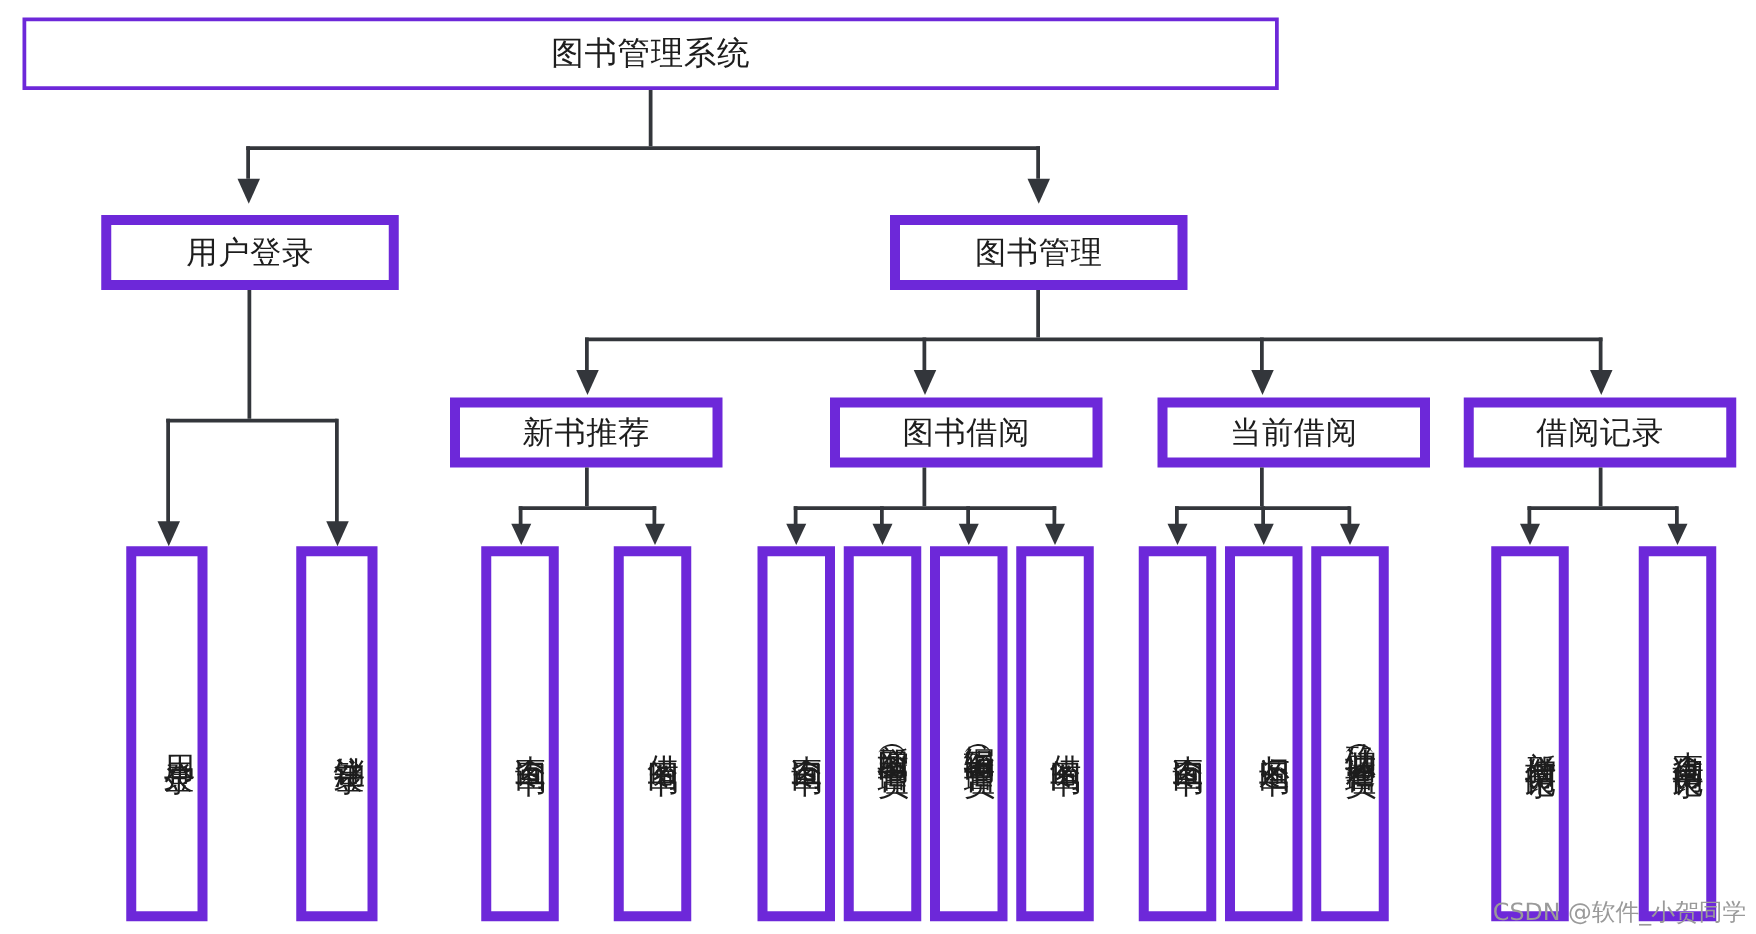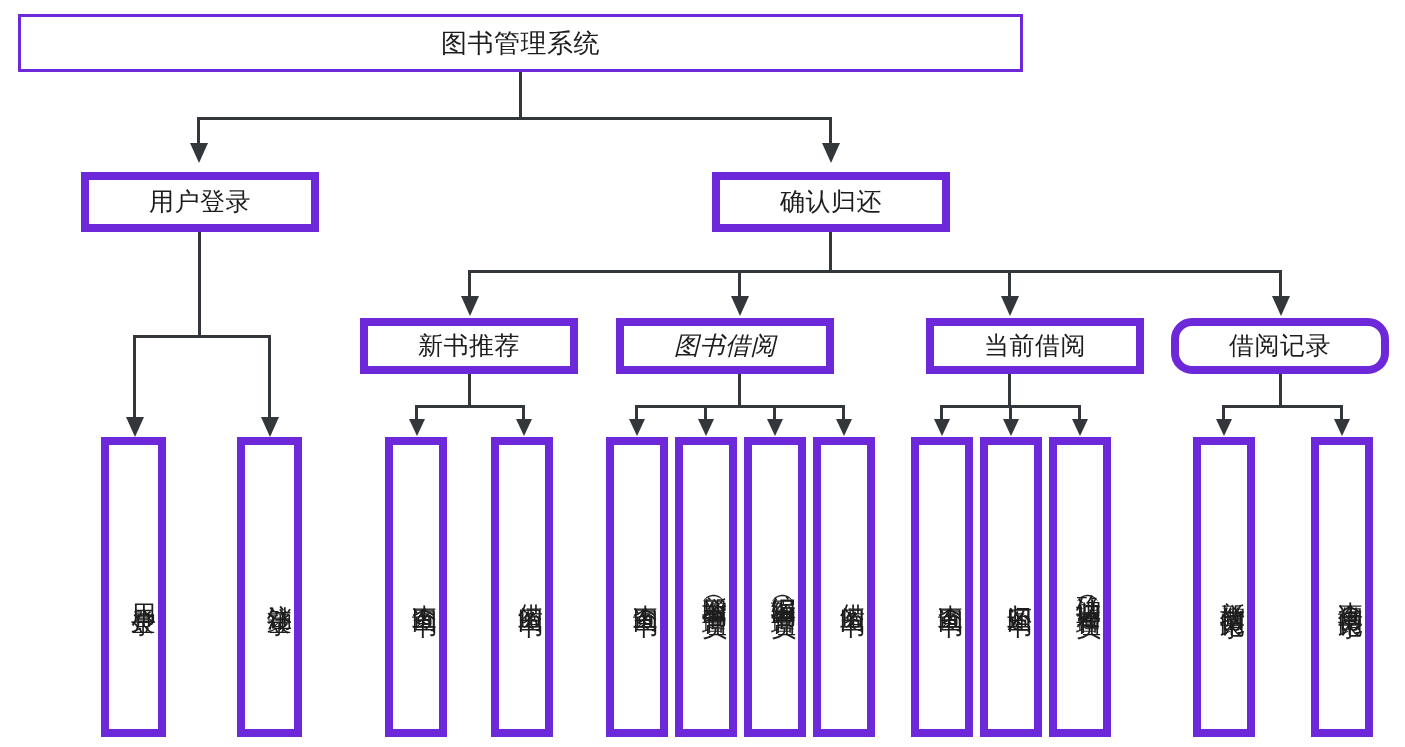--- a/index.html
+++ b/index.html
@@ -105,21 +105,21 @@
   <div class="arrow" style="left:190px; top:143px;"></div>
 
   <div class="vline" style="left:829px; top:117px; height:26px;"></div>
   <div class="arrow" style="left:822px; top:143px;"></div>
 
   <div class="node horizontal" style="left:81px; top:172px; width:238px; height:60px;">
     <span>用户登录</span>
   </div>
 
   <div class="node horizontal" style="left:712px; top:172px; width:238px; height:60px;">
-    <span>确认归还</span>
+    <span>图书管理</span>
   </div>
 
   <div class="vline" style="left:198px; top:232px; height:103px;"></div>
   <div class="hline" style="left:133px; top:335px; width:137px;"></div>
   <div class="vline" style="left:133px; top:335px; height:84px;"></div>
   <div class="arrow" style="left:126px; top:417px;"></div>
   <div class="vline" style="left:268px; top:335px; height:84px;"></div>
   <div class="arrow" style="left:261px; top:417px;"></div>
 
   <div class="vline" style="left:829px; top:232px; height:38px;"></div>
@@ -129,27 +129,27 @@
   <div class="vline" style="left:738px; top:270px; height:28px;"></div>
   <div class="arrow" style="left:731px; top:296px;"></div>
   <div class="vline" style="left:1008px; top:270px; height:28px;"></div>
   <div class="arrow" style="left:1001px; top:296px;"></div>
   <div class="vline" style="left:1279px; top:270px; height:28px;"></div>
   <div class="arrow" style="left:1272px; top:296px;"></div>
 
   <div class="node horizontal" style="left:360px; top:318px; width:218px; height:56px;align-items:center;">
     <span>新书推荐</span>
   </div>
-  <div class="node horizontal" style="left:616px; top:318px; width:218px; height:56px;font-style:italic;">
+  <div class="node horizontal" style="left:664px; top:318px; width:218px; height:56px;">
     <span>图书借阅</span>
   </div>
   <div class="node horizontal" style="left:901px; top:318px; width:218px; height:56px;margin-left:25px;">
     <span>当前借阅</span>
   </div>
-  <div class="node horizontal" style="left:1171px; top:318px; width:218px; height:56px;border-radius:21px;">
+  <div class="node horizontal" style="left:1171px; top:318px; width:218px; height:56px;">
     <span>借阅记录</span>
   </div>
 
   <div class="vline" style="left:468px; top:374px; height:31px;"></div>
   <div class="hline" style="left:415px; top:405px; width:110px;"></div>
   <div class="vline" style="left:415px; top:405px; height:15px;"></div>
   <div class="arrow small" style="left:409px; top:419px;"></div>
   <div class="vline" style="left:522px; top:405px; height:15px;"></div>
   <div class="arrow small" style="left:516px; top:419px;"></div>
 
@@ -217,14 +217,15 @@
     <span>确认归还（管理员）</span>
   </div>
 
   <div class="node vertical" style="left:1193px; top:437px; width:62px; height:300px;">
     <span>新增借阅记录</span>
   </div>
   <div class="node vertical" style="left:1311px; top:437px; width:62px; height:300px;">
     <span>查询借阅记录</span>
   </div>
 
+  <div id="watermark">CSDN @软件_小贺同学</div>
 
 </div>
 
 </body></html>

